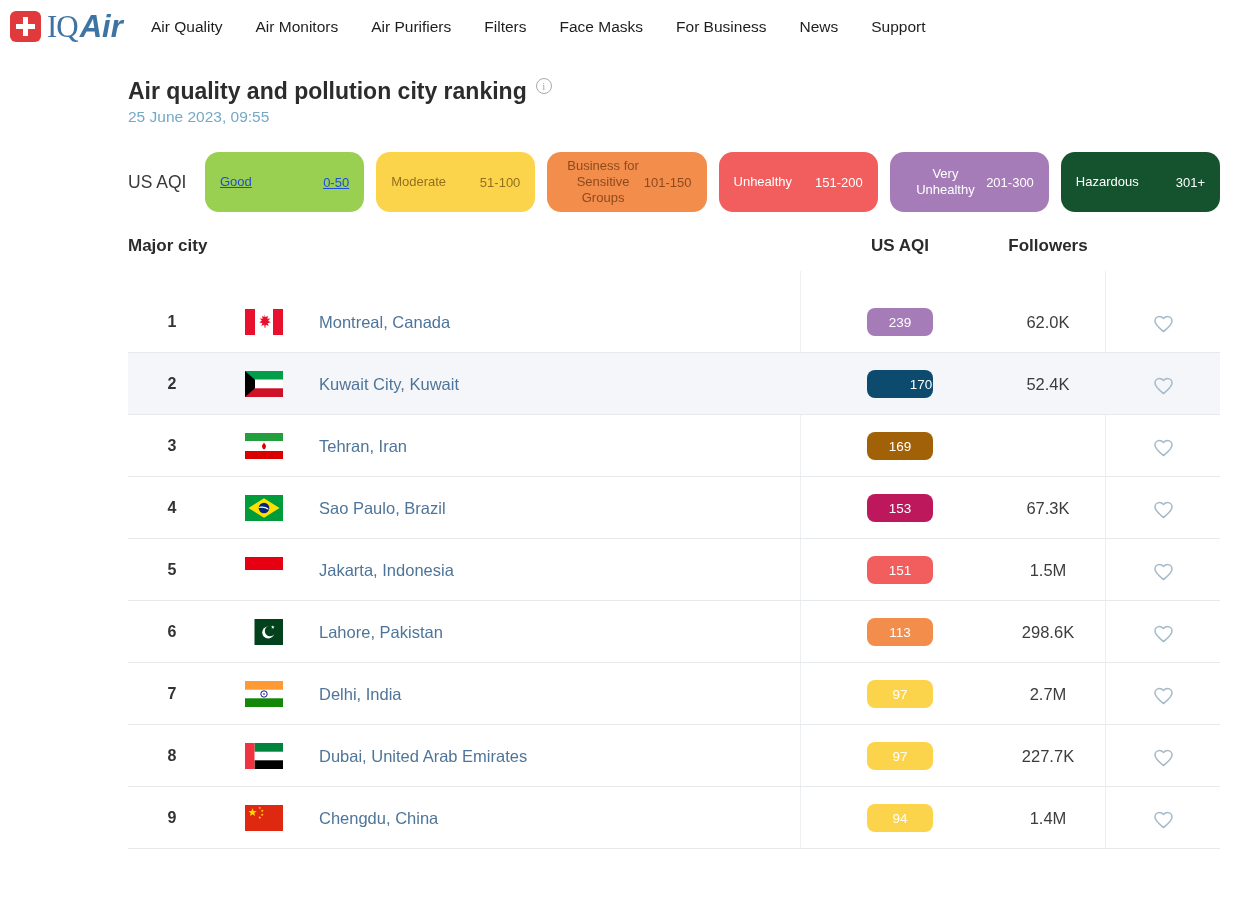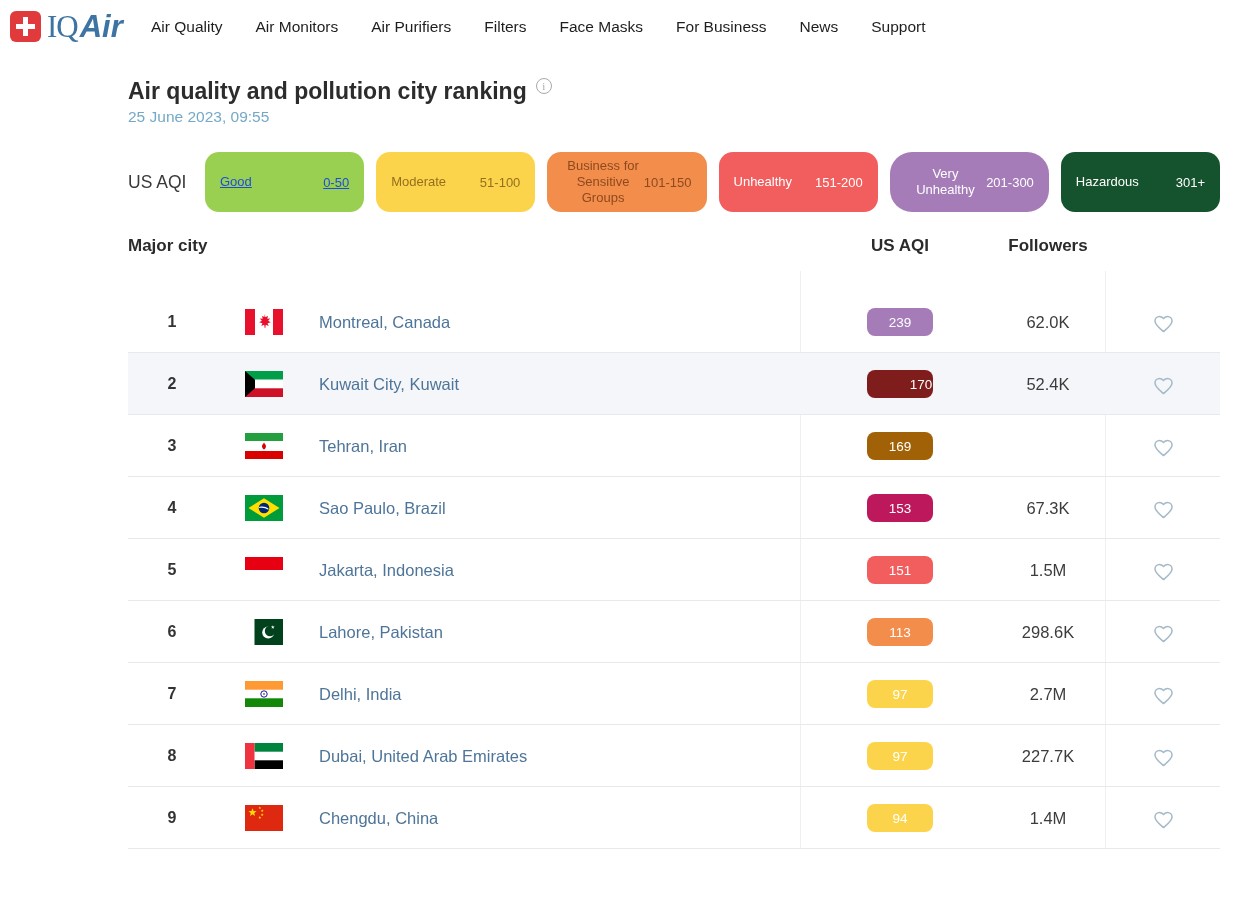--- a/index.html
+++ b/index.html
@@ -102,21 +102,21 @@
         <span class="legend-range">51-100</span>
       </div>
       <div class="legend-badge" style="background: rgb(242, 141, 76); color: rgb(142, 74, 30);">
         <span class="legend-name">Business for Sensitive Groups</span>
         <span class="legend-range">101-150</span>
       </div>
       <div class="legend-badge" style="background: rgb(242, 93, 93); color: rgb(255, 255, 255);">
         <span class="legend-name">Unhealthy</span>
         <span class="legend-range">151-200</span>
       </div>
-      <div class="legend-badge" style="background: rgb(165, 124, 184); color: rgb(255, 255, 255); border-radius: 22px;">
+      <div class="legend-badge" style="background: rgb(165, 124, 184); color: rgb(255, 255, 255);">
         <span class="legend-name">Very Unhealthy</span>
         <span class="legend-range">201-300</span>
       </div>
       <div class="legend-badge" style="background: #14532d; color: rgb(255, 255, 255);">
         <span class="legend-name">Hazardous</span>
         <span class="legend-range">301+</span>
       </div>
     </div>
 
   <div class="th th-city">Major city</div>
@@ -149,21 +149,21 @@
         <div class="cell-rank">2</div>
         <div class="cell-flag">
           <svg viewBox="0 0 38 26">
             <rect width="38" height="8.7" fill="#009e49"></rect>
             <rect y="8.7" width="38" height="8.6" fill="#fff"></rect>
             <rect y="17.3" width="38" height="8.7" fill="#ce1126"></rect>
             <path d="M0 0l10 8.7v8.6L0 26z" fill="#000"></path>
           </svg>
         </div>
         <a class="cell-city">Kuwait City, Kuwait</a>
-        <div class="cell-aqi" style="background: #7f1d1d; padding-left: 42px;">170</div>
+        <div class="cell-aqi" style="background: #0c4a6e; padding-left: 42px;">170</div>
         <div class="cell-followers">52.4K</div>
         <div class="cell-heart">
           <svg viewBox="0 0 24 24" fill="none" stroke="#a5bac9" stroke-width="1.6" stroke-linecap="round" stroke-linejoin="round">
             <path d="M12 20.4l-1.2-1C6 15.3 3.1 12.6 3.1 9.3 3.1 6.6 5.2 4.6 7.8 4.6c1.5 0 3 .7 4 1.9l.2.3.2-.3c1-1.2 2.5-1.9 4-1.9 2.6 0 4.7 2 4.7 4.7 0 3.3-2.9 6-7.7 10.1z"></path>
           </svg>
         </div>
       </div>
       <div class="row">
         <div class="cell-rank">3</div>
         <div class="cell-flag">

